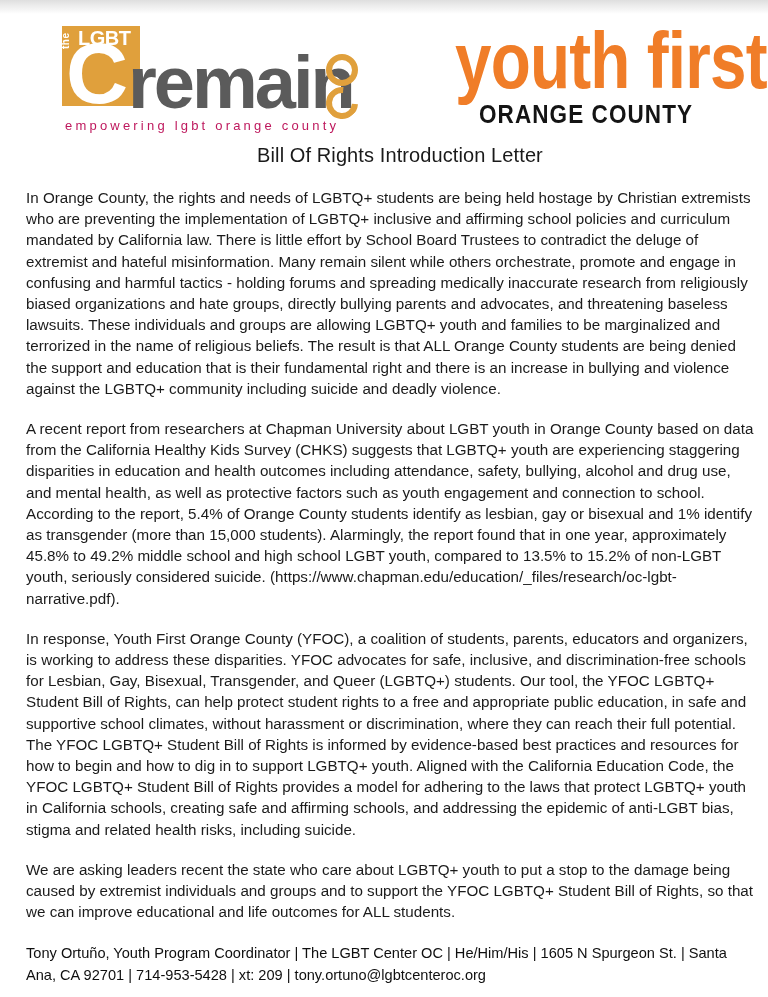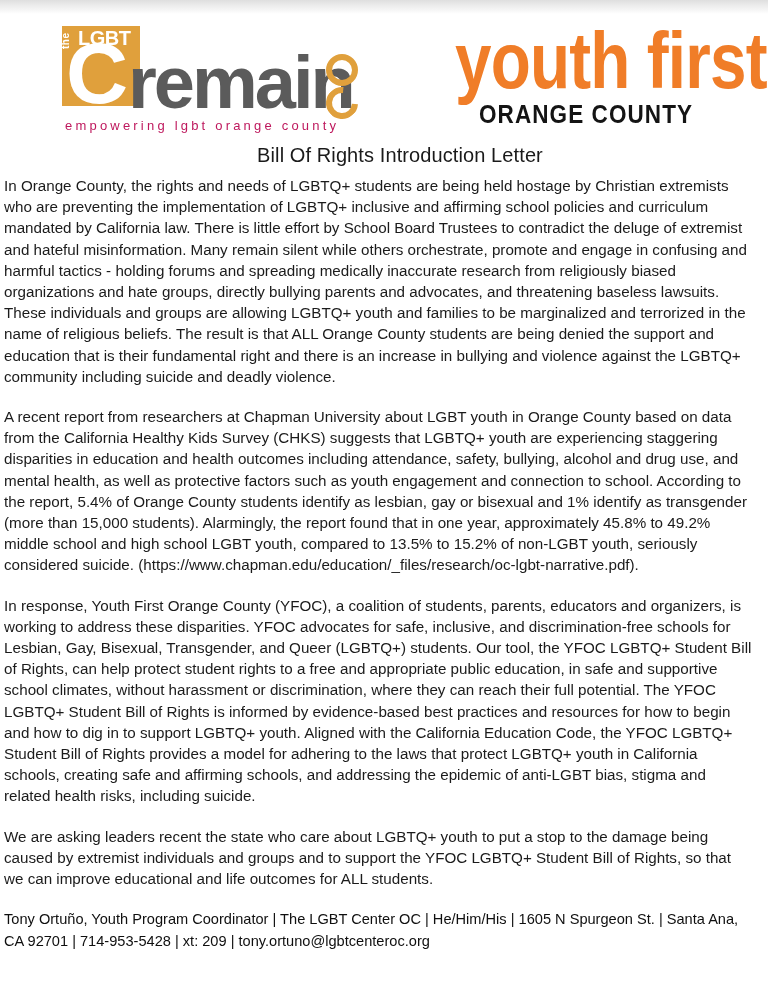--- a/index.html
+++ b/index.html
@@ -164,28 +164,28 @@
     transform: scaleX(0.9);
     transform-origin: left top;
     white-space: nowrap;
   }
 
   
   .doc-title {
     text-align: center;
     font-size: 20px;
     color: #1a1a1a;
-    margin: 4px 0 8px 0;
+    margin: 4px 0 20px 0;
     font-weight: normal;
     letter-spacing: 0.1px;
     padding-left: 32px;
   }
 
   .body-wrap {
-    padding: 0 14px 0 4px;
+    padding: 0 14px 0 26px;
   }
 
   p.para {
     font-size: 15.2px;
     line-height: 21.2px;
     margin: 0 0 19px 0;
     color: #1b1b1b;
     text-align: left;
   }
 

